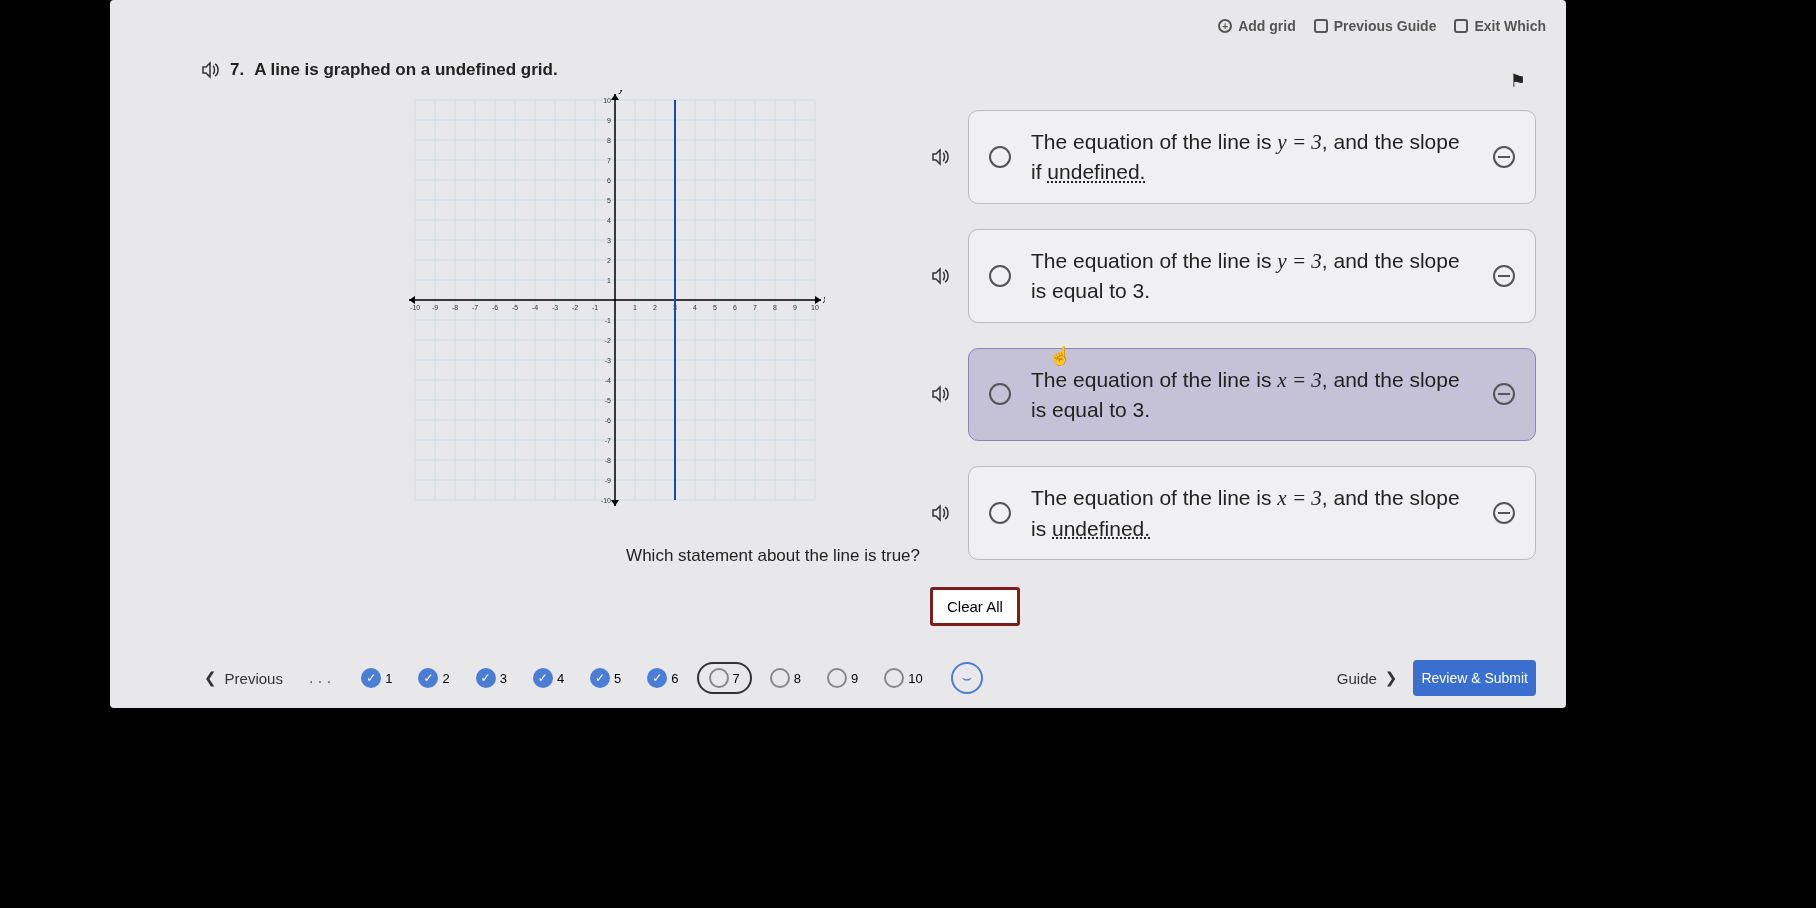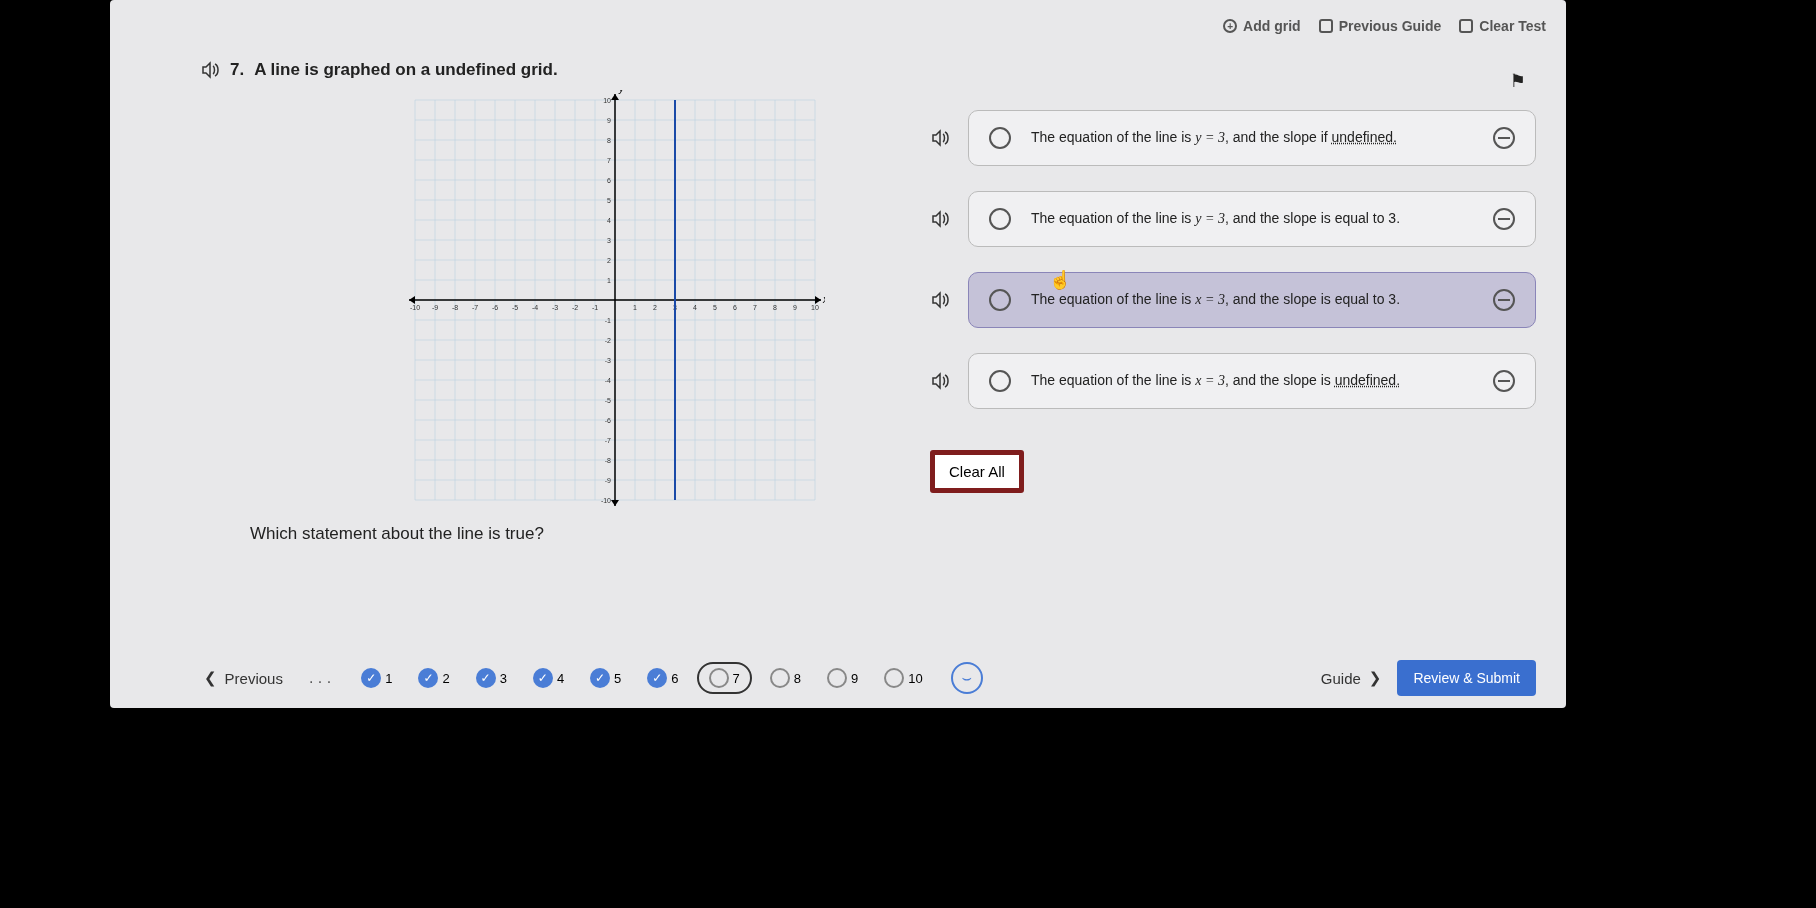--- a/index.html
+++ b/index.html
@@ -66,24 +66,25 @@
     cursor: pointer;
   }
   .graph-wrap {
     text-align: center;
     margin: 10px 0 10px 110px;
   }
   .graph {
     display: inline-block;
   }
   .sub-question {
-    margin-top: 10px;
+    margin-top: 32px;
     margin-left: 50px;
     font-size: 17px;
     color: #222;
+    text-align: right;
   }
   .answer-row {
     display: flex;
     align-items: center;
     gap: 18px;
     margin-bottom: 25px;
   }
   .answer-card {
     flex: 1;
     border: 1px solid #bbb;
@@ -100,21 +101,21 @@
     border-color: #8a85b8;
   }
   .radio {
     width: 22px; height: 22px;
     border: 2px solid #555;
     border-radius: 50%;
     flex-shrink: 0;
   }
   .answer-text {
     flex: 1;
-    font-size: 14px;
+    font-size: 21px;
     color: #222;
     line-height: 1.4;
   }
   .answer-text .math { font-style: italic; font-family: 'Times New Roman', serif; }
   .underline { text-decoration: underline dotted; }
   .remove-icon {
     width: 22px; height: 22px;
     border: 2px solid #555;
     border-radius: 50%;
     position: relative;
@@ -123,27 +124,27 @@
   }
   .remove-icon::after {
     content: '';
     position: absolute;
     top: 8px; left: 3px; right: 3px;
     height: 2px;
     background: #555;
   }
   .clear-all {
     display: inline-block;
-    border: 5px solid #7f1d1d;
+    border: 3px solid #7f1d1d;
     background: #fff;
     padding: 8px 14px;
     font-size: 15px;
     cursor: pointer;
     border-radius: 3px;
-    margin-top: 16px;
+    margin-top: 2px;
   }
   .cursor-hand {
     position: absolute;
     font-size: 18px;
     pointer-events: none;
   }
   .footer {
     position: absolute;
     bottom: 12px;
     left: 90px;
@@ -186,21 +187,21 @@
     display: inline-flex; align-items:center; justify-content:center;
     font-size: 16px;
     color: #4a7dd6;
     margin-left: 8px;
     cursor: pointer;
   }
   .spacer { flex: 1; }
   .review-btn {
     background: #3a6fcf;
     color: #fff;
-    padding: 10px 16px;
+    padding: 10px 8px;
     border-radius: 4px;
     font-size: 14px;
     cursor: pointer;
   }
 </style>
 </head>
 <body>
 
 <div class="viewport">
 
@@ -208,21 +209,21 @@
     <div class="item">
       <span class="icon-circle">+</span>
       <span>Add grid</span>
     </div>
     <div class="item">
       <span class="icon-square"></span>
       <span>Previous Guide</span>
     </div>
     <div class="item">
       <span class="icon-square"></span>
-      <span>Clear Test</span>
+      <span>Exit Which</span>
     </div>
   </div>
 
   <span class="flag-icon">⚑</span>
 
   <div class="content">
     <div class="left-col">
       <div class="q-header">
         <span class="speaker-icon">
           <svg width="20" height="20" viewBox="0 0 20 20">

